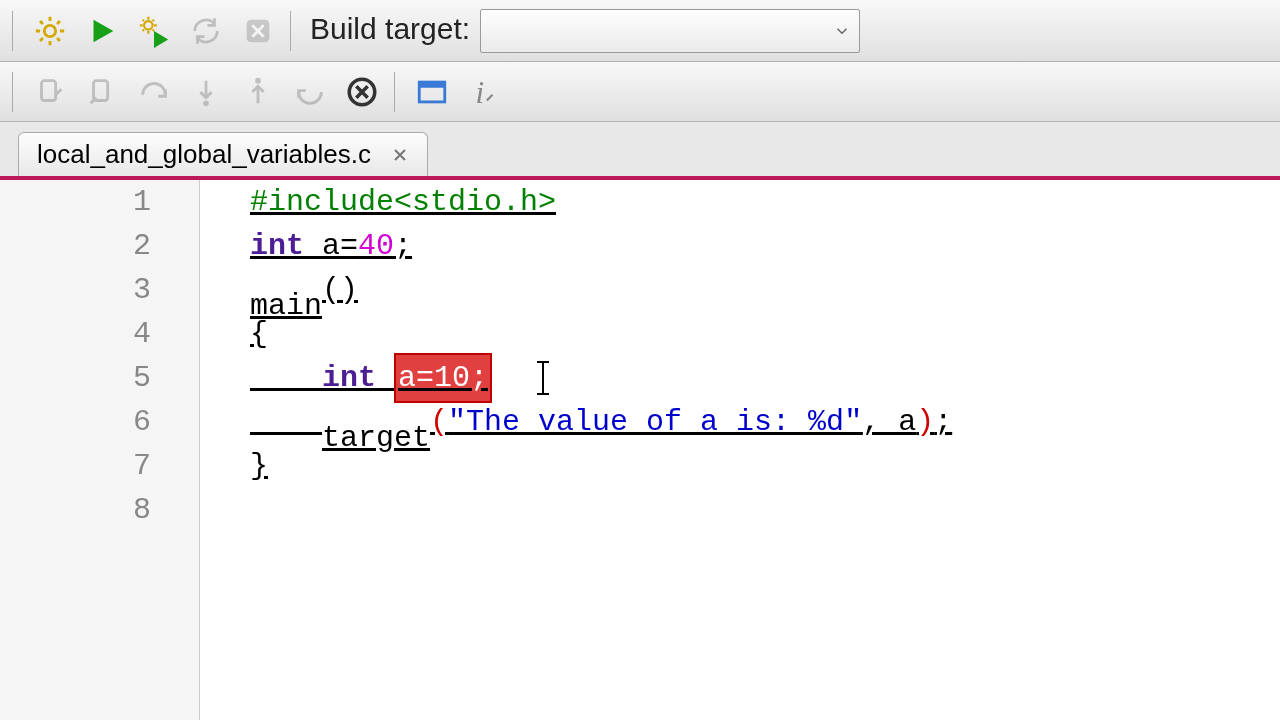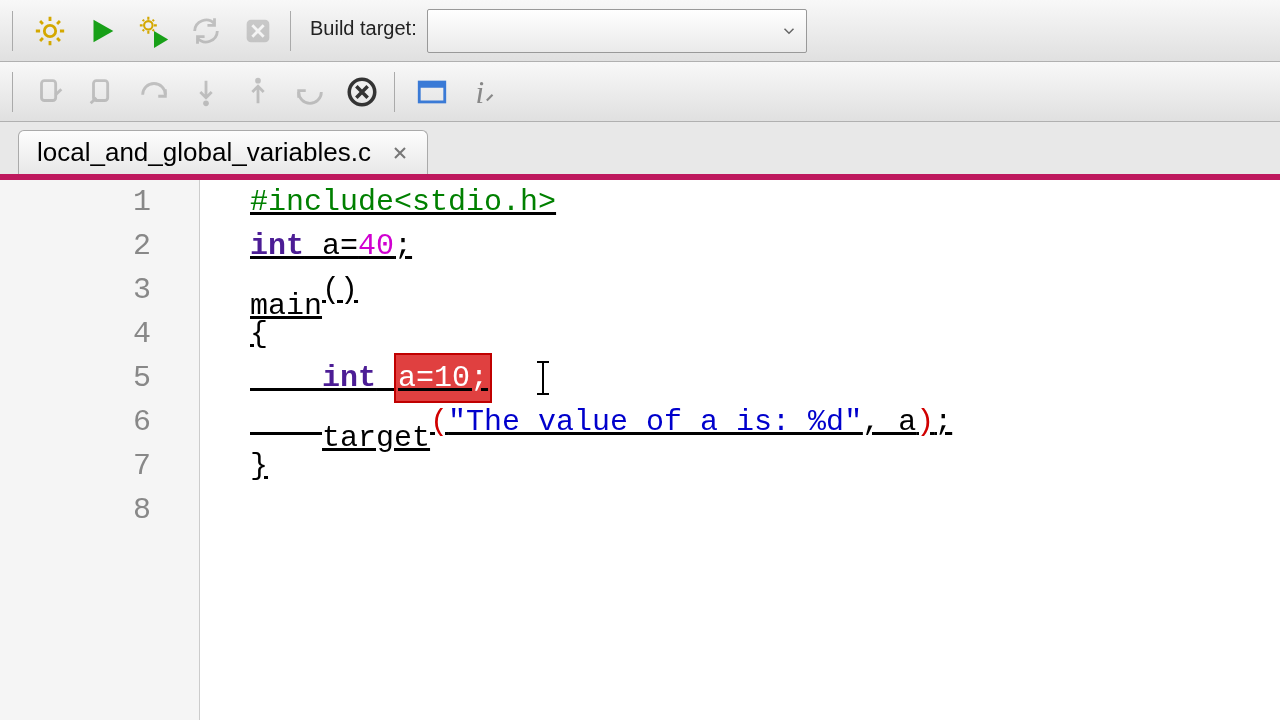--- a/index.html
+++ b/index.html
@@ -29,39 +29,39 @@
   .tbtn {
     width: 48px;
     height: 48px;
     display: flex;
     align-items: center;
     justify-content: center;
     border-radius: 3px;
     cursor: pointer;
   }
   .label-text {
-    font-size: 20px;
+    font-size: 30px;
     color: #222;
     margin: 0 6px 4px 6px;
   }
   .dropdown {
     width: 380px;
     height: 44px;
     background: linear-gradient(to bottom, #fff, #eaeaea);
     border: 1px solid #999;
     border-radius: 2px;
     display: flex;
     align-items: center;
     justify-content: flex-end;
     padding-right: 8px;
     cursor: pointer;
   }
   .tab-bar {
     background: #e8e8e8;
-    border-bottom: 6px solid #be185d;
+    border-bottom: 4px solid #be185d;
     display: flex;
     align-items: flex-end;
     padding: 10px 10px 0 18px;
     height: 58px;
   }
   .tab {
     background: linear-gradient(to bottom, #fdfdfd, #e8e8e8);
     border: 1px solid #aaa;
     border-bottom: none;
     border-radius: 6px 6px 0 0;

